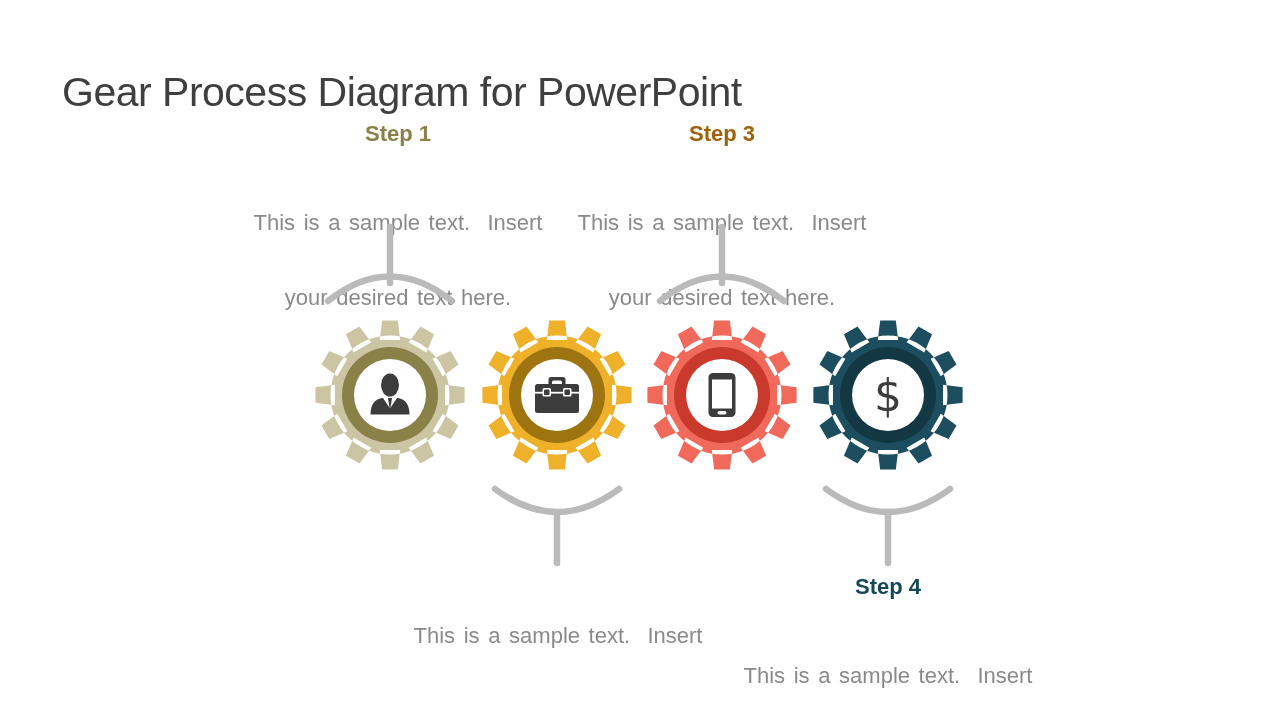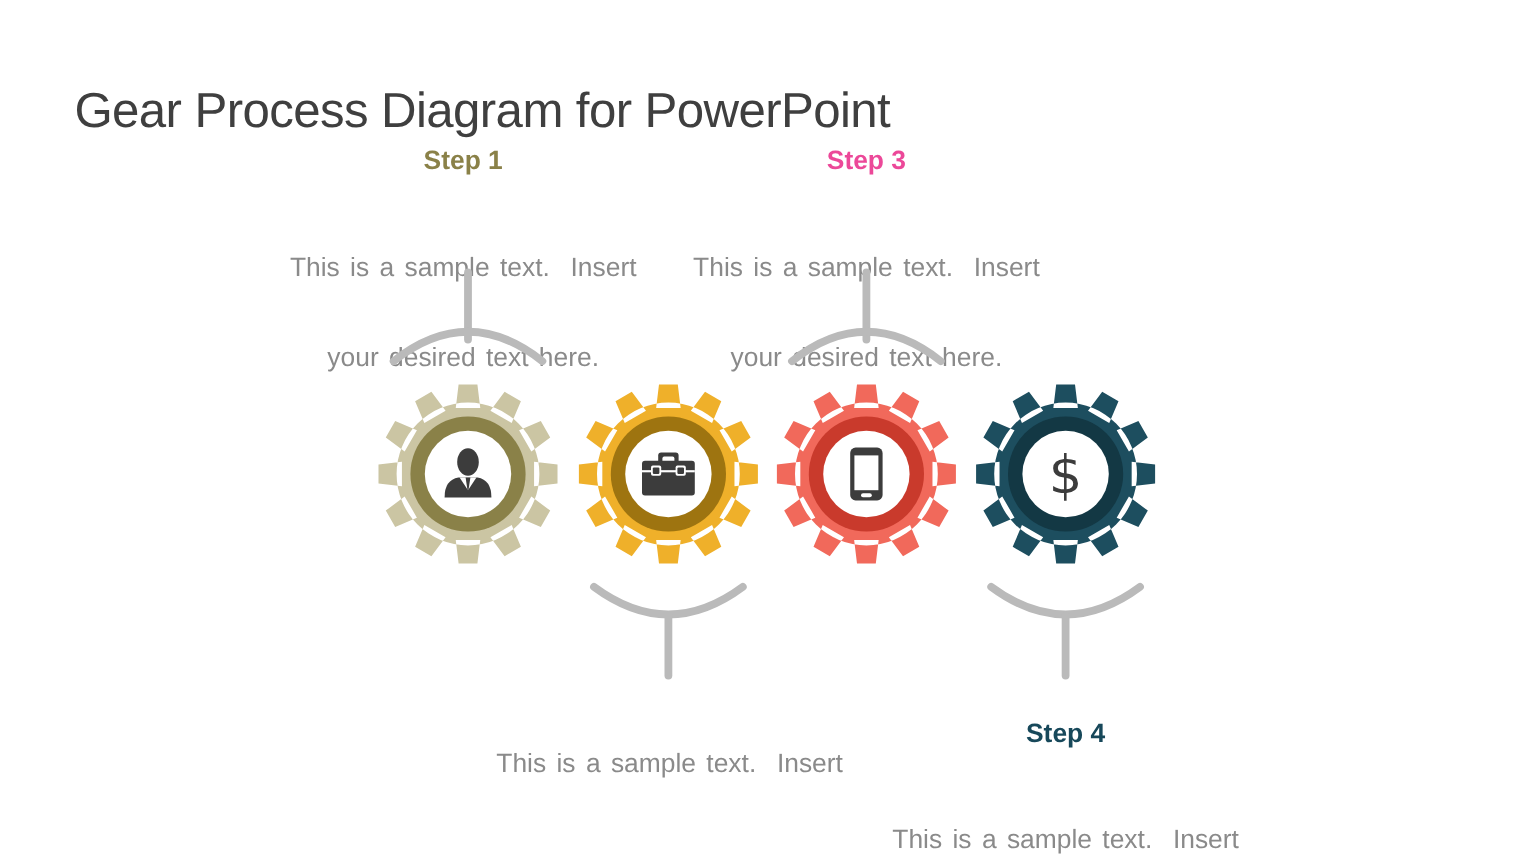--- a/index.html
+++ b/index.html
@@ -12,57 +12,57 @@
     font-size:41px; font-weight:400; letter-spacing:-0.5px;
     color:var(--title-color,#3F3F3F); white-space:nowrap;
   }
   .gear-canvas { position:absolute; left:0; top:0; }
   .connector { fill:none; stroke:var(--connector,#BABABA); stroke-width:6.5; stroke-linecap:round; }
   .icon-dark { fill:var(--icon,#3C3C3C); }
   .step-block { position:absolute; width:340px; text-align:center; }
   .step-label { font-size:22px; font-weight:700; line-height:28px; margin-bottom:12px; }
   .step-text  { font-size:22px; line-height:25px; color:var(--body-text,#8A8A8A);
                 word-spacing:2.5px; white-space:pre-wrap; }
-  .pos-step1 { left:216px; top:120px; }
+  .pos-step1 { left:228px; top:120px; }
   .pos-step3 { left:552px; top:120px; }
   .pos-step2 { left:388px; top:573px; }
   .pos-step4 { left:718px; top:573px; }
 </style>
 </head>
 <body>
 
 <div class="slide">
 
   <h1 class="slide-title">Gear Process Diagram for PowerPoint</h1>
 
   <div class="step-block pos-step1">
     <div class="step-label" style="color: rgb(138, 129, 72);">Step 1</div>
     <div class="step-text">
       <div>This is a sample text.  Insert</div>
       <div>your desired text here.</div>
     </div>
   </div>
 
   <div class="step-block pos-step3">
-    <div class="step-label" style="color: #ec4899;">Step 3</div>
+    <div class="step-label" style="color: #a16207;">Step 3</div>
     <div class="step-text">
       <div>This is a sample text.  Insert</div>
       <div>your desired text here.</div>
     </div>
   </div>
 
   <div class="step-block pos-step2">
     <div class="step-text">
       <div>This is a sample text.  Insert</div>
       
     </div>
   </div>
 
   <div class="step-block pos-step4">
-    <div class="step-label" style="color: rgb(23, 72, 90); margin-top: 24px;">Step 4</div>
+    <div class="step-label" style="color: rgb(23, 72, 90);">Step 4</div>
     <div class="step-text">
       <div>This is a sample text.  Insert</div>
       
     </div>
   </div>
 
   <svg class="gear-canvas" width="1280" height="720" viewBox="0 0 1280 720">
     <defs>
       <path id="gear-shape" d="M 59.5 0 A 59.5 59.5 0 1 0 -59.5 0 A 59.5 59.5 0 1 0 59.5 0 M 55.06 -10.21 L 74.59 -7.84 L 74.59 7.84 L 55.06 10.21 Z M 52.79 18.69 L 68.52 30.51 L 60.68 44.08 L 42.58 36.37 Z M 36.37 42.58 L 44.08 60.68 L 30.51 68.52 L 18.69 52.79 Z M 10.21 55.06 L 7.84 74.59 L -7.84 74.59 L -10.21 55.06 Z M -18.69 52.79 L -30.51 68.52 L -44.08 60.68 L -36.37 42.58 Z M -42.58 36.37 L -60.68 44.08 L -68.52 30.51 L -52.79 18.69 Z M -55.06 10.21 L -74.59 7.84 L -74.59 -7.84 L -55.06 -10.21 Z M -52.79 -18.69 L -68.52 -30.51 L -60.68 -44.08 L -42.58 -36.37 Z M -36.37 -42.58 L -44.08 -60.68 L -30.51 -68.52 L -18.69 -52.79 Z M -10.21 -55.06 L -7.84 -74.59 L 7.84 -74.59 L 10.21 -55.06 Z M 18.69 -52.79 L 30.51 -68.52 L 44.08 -60.68 L 36.37 -42.58 Z M 42.58 -36.37 L 60.68 -44.08 L 68.52 -30.51 L 52.79 -18.69 Z "></path>
     </defs>

